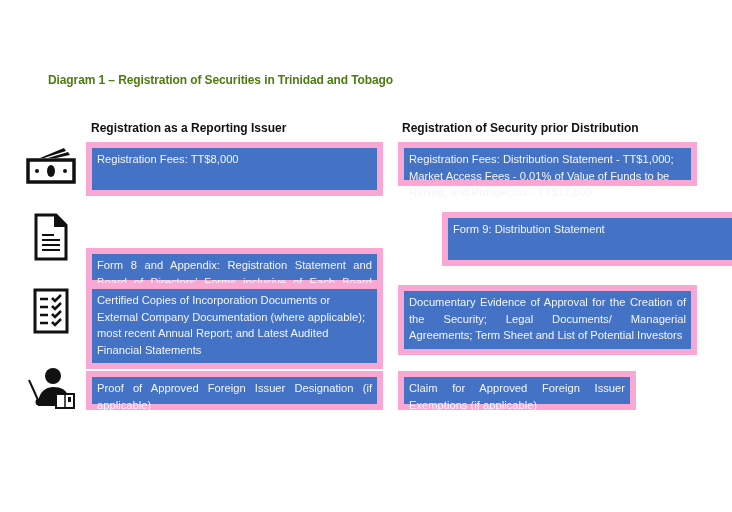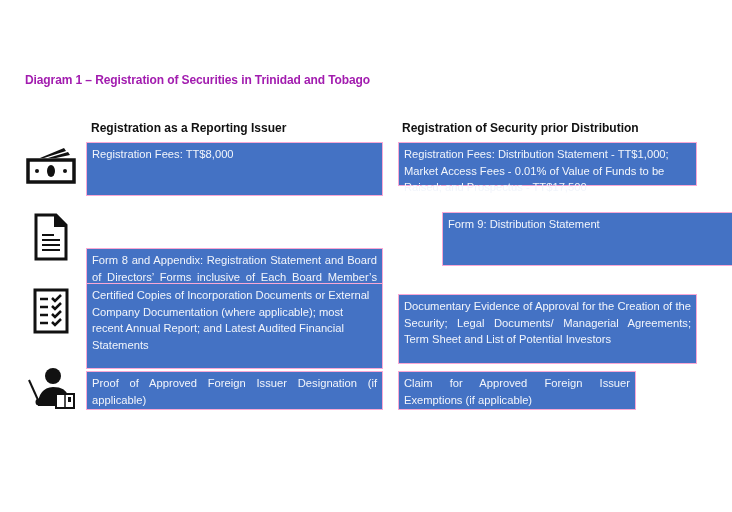--- a/index.html
+++ b/index.html
@@ -1,30 +1,30 @@
 <!DOCTYPE html>
 <html><head>
 <meta charset="utf-8">
 <style>
   html, body { margin:0; padding:0; }
   body {
     width:732px; height:512px; background:#ffffff; position:relative; overflow:hidden;
     font-family: "Liberation Sans", "DejaVu Sans", sans-serif;
   }
   .title {
-    position:absolute; left:25px; top:73px; font-size:12px; font-weight:bold; color:#a21caf;
+    position:absolute; left:48px; top:73px; font-size:12px; font-weight:bold; color:#4d7c0f;
     letter-spacing:-0.1px;
   }
   .col-head {
     position:absolute; top:121px; font-size:12px; font-weight:bold; color:#111;
   }
   .box {
     position:absolute; background:#4472c4; color:#f2f5fb;
     font-size:11.2px; line-height:16.5px; padding:3px 5px 0 5px; box-sizing:border-box;
-    border:1px solid #f9a8d4;
+    border:6px solid #f9a8d4;
   }
   .box.justify { text-align:justify; text-align-last:left; }
   .icon { position:absolute; }
 </style>
 </head>
 <body>
 
 <div class="title">Diagram 1 – Registration of Securities in Trinidad and Tobago</div>
 
 <div class="col-head" style="left:91px;">Registration as a Reporting Issuer</div>
@@ -59,21 +59,21 @@
     <line x1="7" y1="19" x2="15" y2="19"></line>
     <line x1="7" y1="27" x2="15" y2="27"></line>
     <line x1="7" y1="35" x2="15" y2="35"></line>
     <path d="M19 10 L22 13 L28 7"></path>
     <path d="M19 18 L22 21 L28 15"></path>
     <path d="M19 26 L22 29 L28 23"></path>
     <path d="M19 34 L22 37 L28 31"></path>
   </g>
 </svg>
 <div class="box" style="left:86px;top:283px;width:297px;height:86px;">Certified Copies of Incorporation Documents or External Company Documentation (where applicable); most recent Annual Report; and Latest Audited Financial Statements</div>
-<div class="box justify" style="left:398px;top:294px;width:299px;height:70px;">Documentary Evidence of Approval for the Creation of the Security; Legal Documents/ Managerial Agreements; Term Sheet and List of Potential Investors</div>
+<div class="box justify" style="left:398px;top:285px;width:299px;height:70px;">Documentary Evidence of Approval for the Creation of the Security; Legal Documents/ Managerial Agreements; Term Sheet and List of Potential Investors</div>
 
 <svg class="icon" style="left:26px;top:366px;" width="50" height="44" viewBox="0 0 50 44">
   <circle cx="27" cy="10" r="8" fill="#111"></circle>
   <path d="M12 40 Q12 22 27 21 Q40 21 42 30 L30 30 L30 40 Z" fill="#111"></path>
   <line x1="3" y1="14" x2="12" y2="34" stroke="#111" stroke-width="2"></line>
   <circle cx="13" cy="36" r="3.5" fill="#111"></circle>
   <rect x="30" y="28" width="18" height="14" fill="#fff" stroke="#111" stroke-width="2"></rect>
   <line x1="39" y1="28" x2="39" y2="42" stroke="#111" stroke-width="1.5"></line>
   <rect x="42" y="31" width="3" height="5" fill="#111"></rect>
 </svg>

